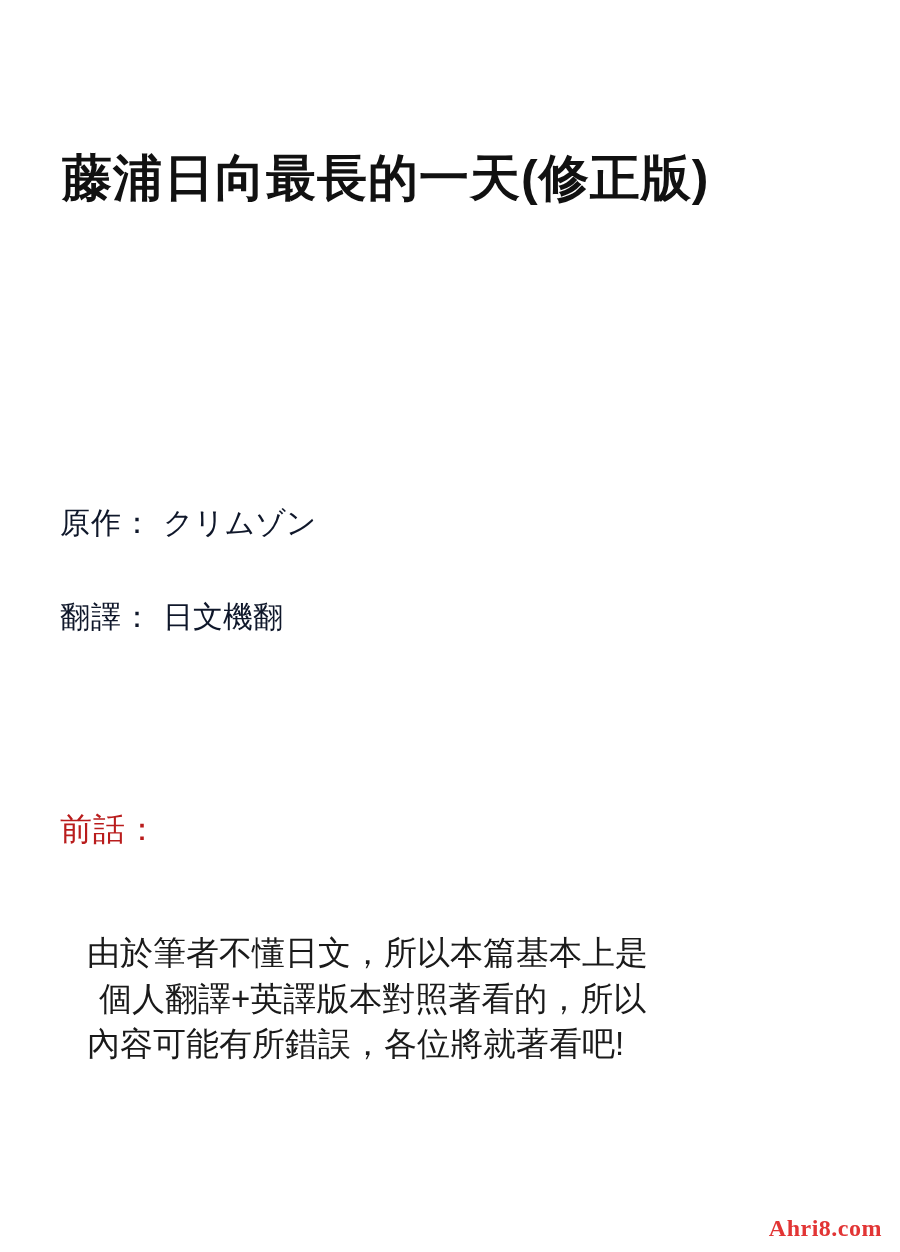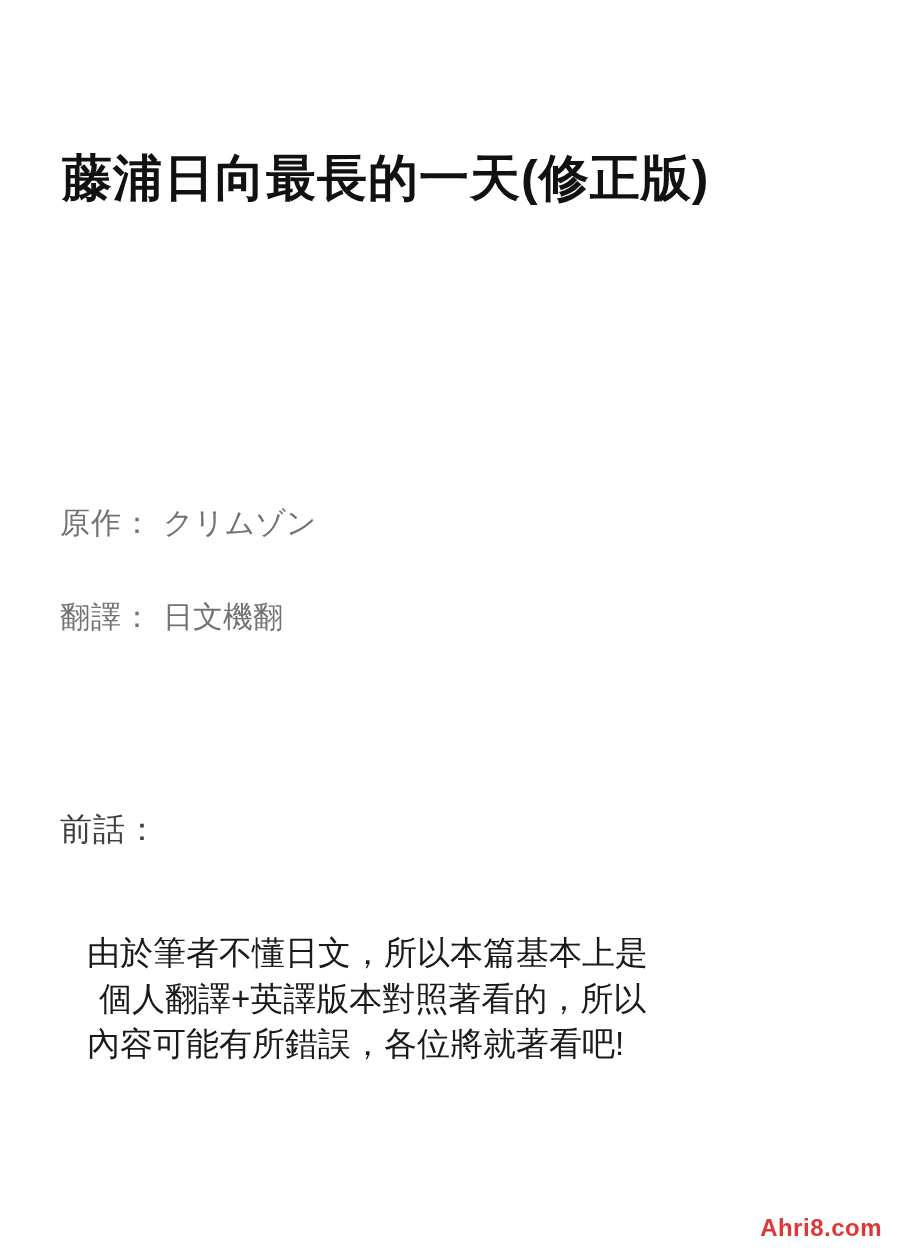--- a/index.html
+++ b/index.html
@@ -36,37 +36,37 @@
 
   .credits {
     position: absolute;
     left: 60px;
     top: 505px;
     width: 780px;
   }
   .credit-line {
     font-size: 30px;
     line-height: 1.2;
-    color: #737373;
+    color: #0f172a;
     margin-bottom: 58px;
     white-space: nowrap;
   }
   .credit-line .label {
     letter-spacing: 1px;
   }
   .credit-line .value {
     margin-left: 10px;
   }
 
   .section-heading {
     position: absolute;
     left: 60px;
     top: 808px;
     font-size: 32px;
-    color: #404040;
+    color: #b91c1c;
     letter-spacing: 1px;
   }
 
   .note {
     position: absolute;
     left: 58px;
     top: 930px;
     width: 800px;
     font-size: 33px;
     line-height: 1.38;
@@ -75,21 +75,21 @@
   }
   .note-line {
     white-space: nowrap;
   }
   .note-line.indent-1 { padding-left: 12px; }
 
   .watermark {
     position: absolute;
     right: 18px;
     bottom: 10px;
-    font-family: Liberation Sans, sans-serif;
+    font-family: Liberation Serif, serif;
     font-size: 24px;
     font-weight: bold;
     color: #e23535;
     letter-spacing: 0.5px;
   }
 </style>
 </head>
 <body>
 
 <div class="page">

